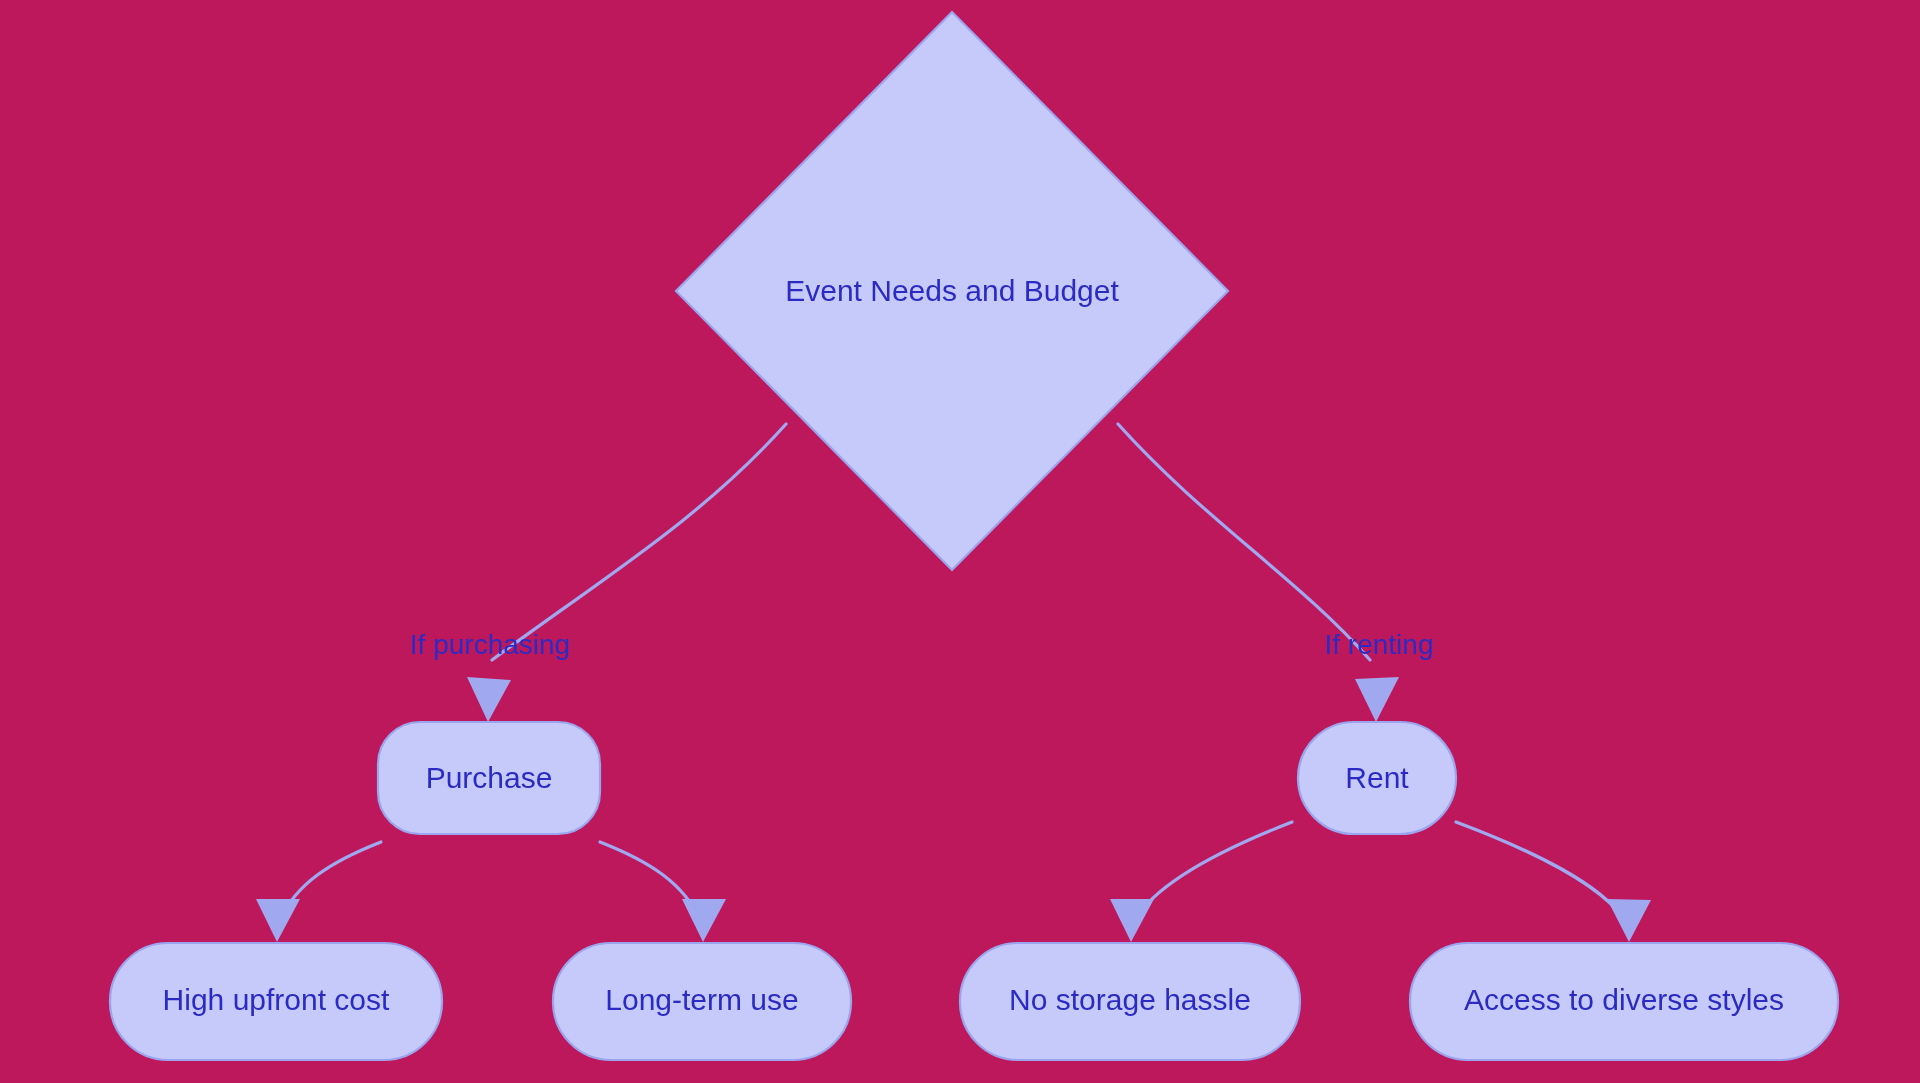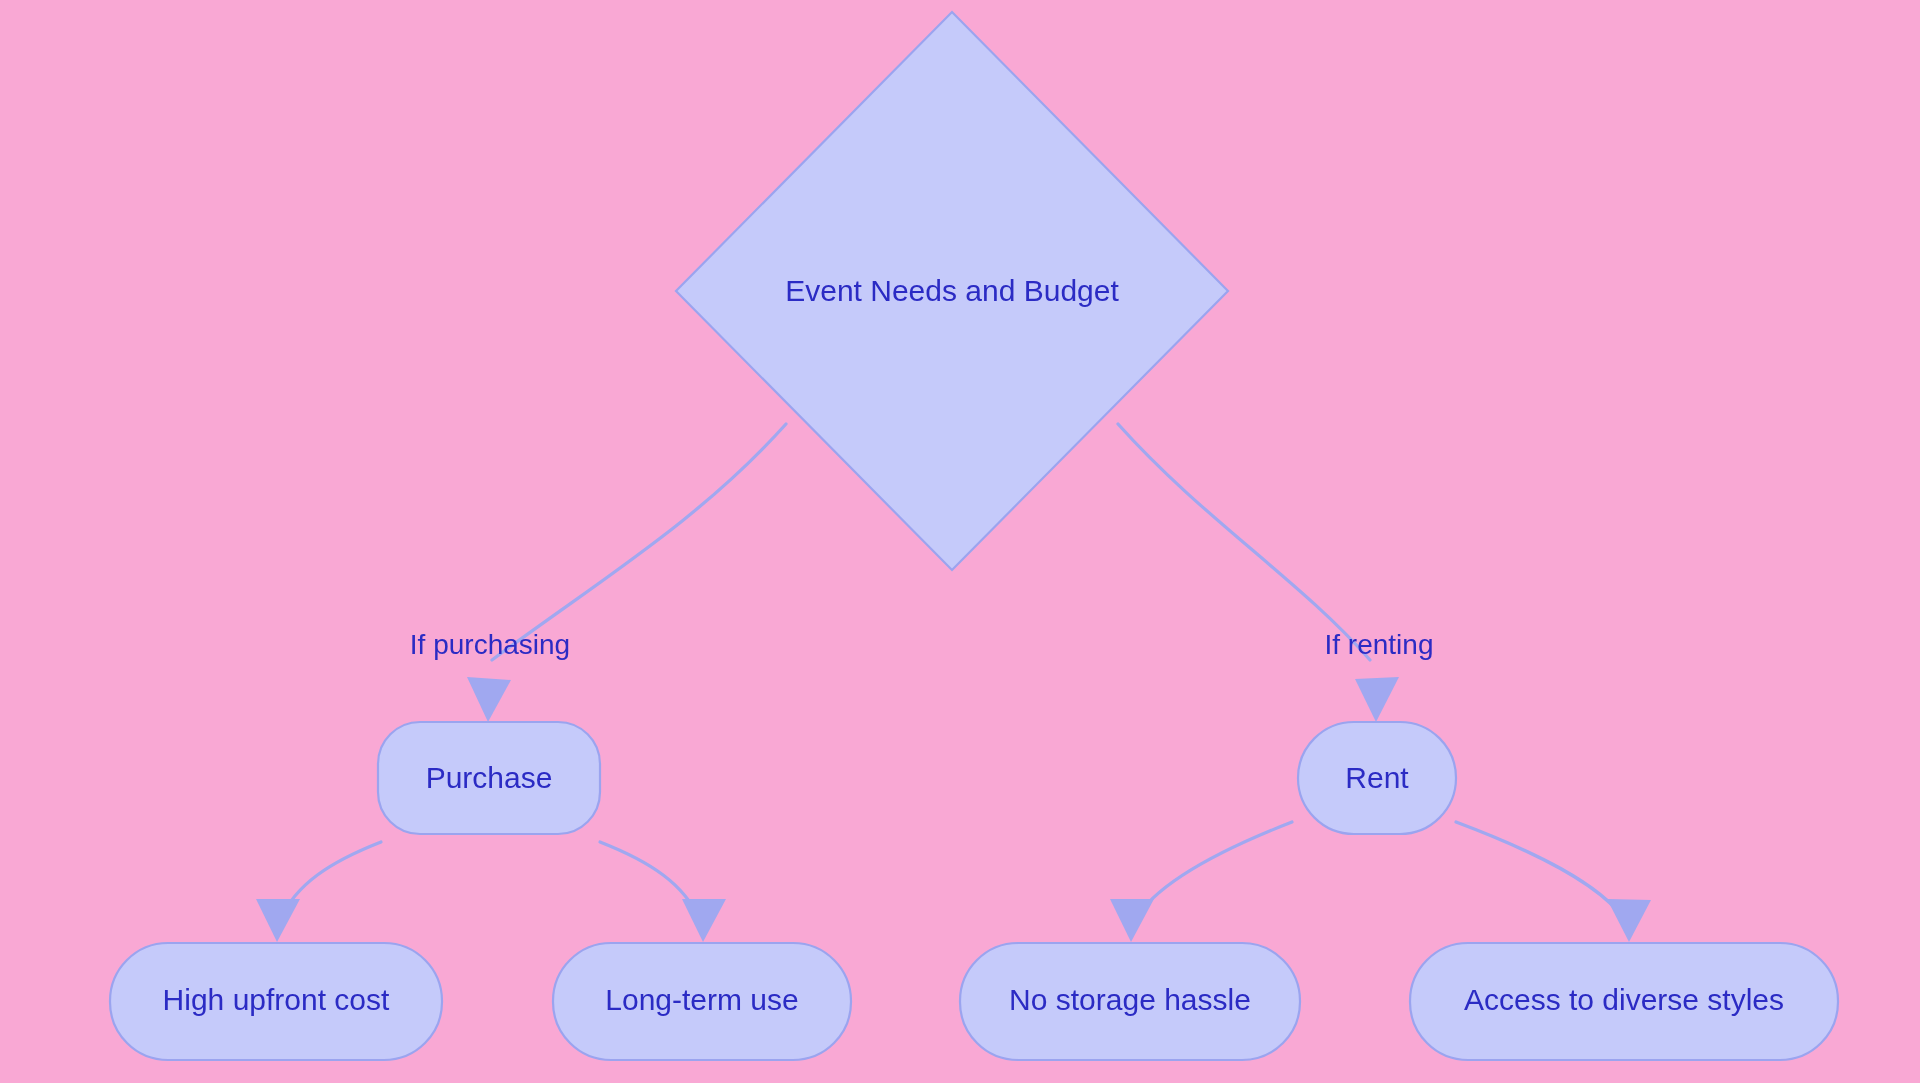--- a/index.html
+++ b/index.html
@@ -11,21 +11,21 @@
   body {
     width: 1920px;
     height: 1083px;
     overflow: hidden;
     font-family: "Liberation Sans", "DejaVu Sans", sans-serif;
   }
   #diagram-root {
     position: relative;
     width: 1920px;
     height: 1083px;
-    background: #f9a8d4;
+    background: #be185d;
   }
   svg.flow-canvas {
     position: absolute;
     top: 0;
     left: 0;
     width: 1920px;
     height: 1083px;
     display: block;
   }
   .node-shape {

